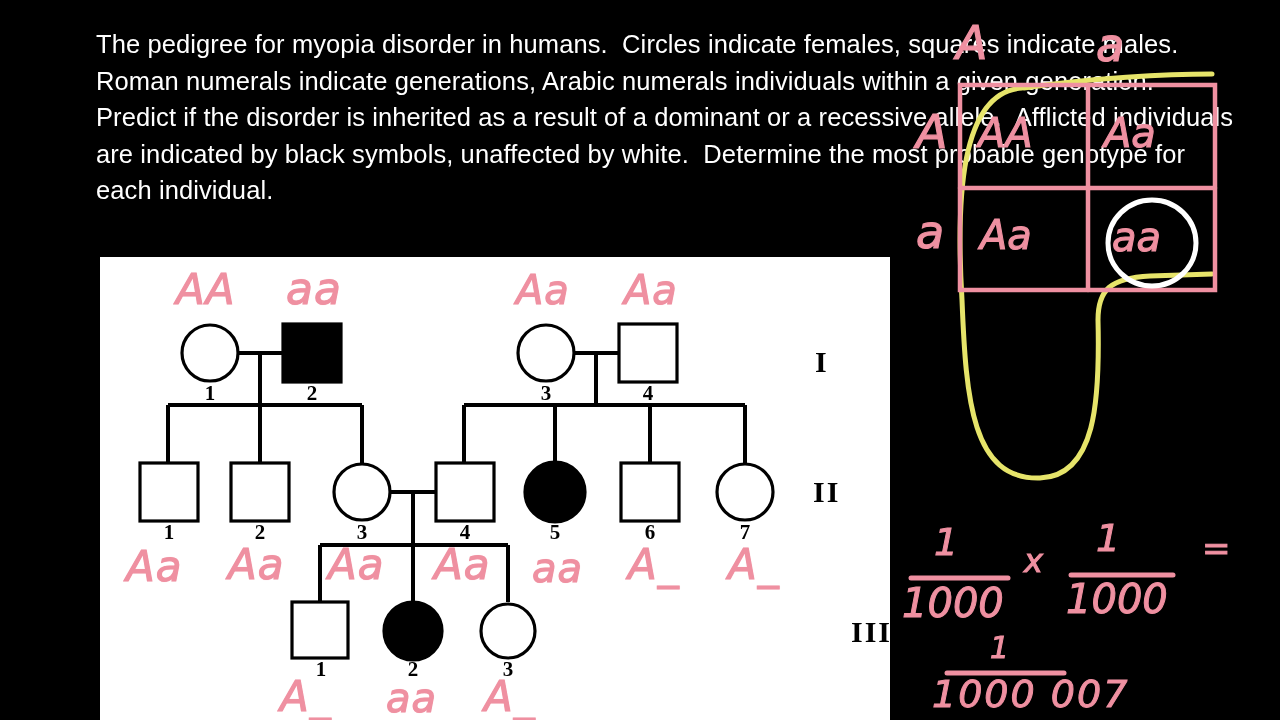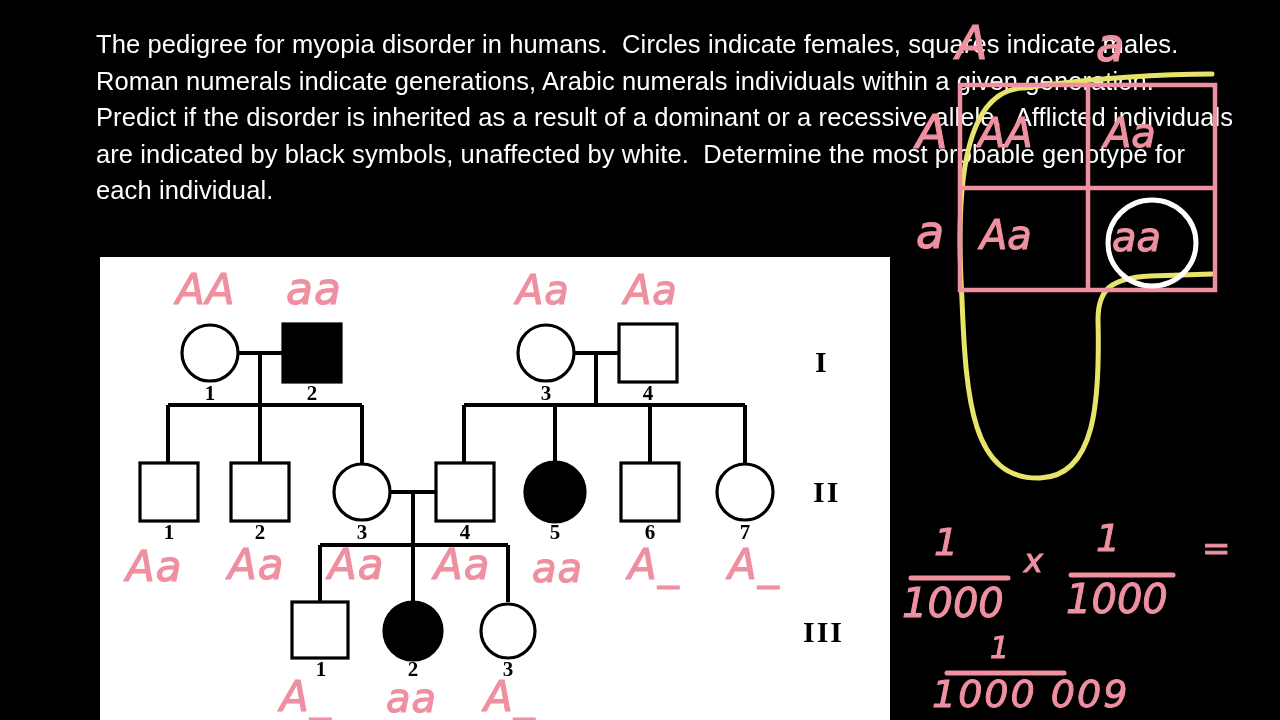--- a/index.html
+++ b/index.html
@@ -142,21 +142,21 @@
     <div class="num" style="left:443px;top:263px;">5</div>
     <div class="num" style="left:538px;top:263px;">6</div>
     <div class="num" style="left:633px;top:263px;">7</div>
 
     <div class="num" style="left:209px;top:400px;">1</div>
     <div class="num" style="left:301px;top:400px;">2</div>
     <div class="num" style="left:396px;top:400px;">3</div>
 
     <div class="roman" style="left:715px;top:88px;">I</div>
     <div class="roman" style="left:713px;top:218px;">II</div>
-    <div class="roman" style="left:703px;top:358px;text-align:center;">III</div>
+    <div class="roman" style="left:751px;top:358px;text-align:center;">III</div>
 
     <div class="hw thick" style="left:76px;top:8px;font-size:42px;">AA</div>
     <div class="hw thick" style="left:186px;top:6px;font-size:44px;">aa</div>
     <div class="hw thick" style="left:416px;top:10px;font-size:40px;">Aa</div>
     <div class="hw thick" style="left:524px;top:10px;font-size:40px;">Aa</div>
 
     <div class="hw thick" style="left:26px;top:285px;font-size:42px;">Aa</div>
     <div class="hw thick" style="left:128px;top:283px;font-size:42px;">Aa</div>
     <div class="hw thick" style="left:228px;top:283px;font-size:42px;">Aa</div>
     <div class="hw thick" style="left:334px;top:283px;font-size:42px;">Aa</div>
@@ -216,17 +216,17 @@
         <line x1="3" y1="5" x2="105" y2="5" stroke="#ef90a1" stroke-width="5" stroke-linecap="round"></line>
       </svg>
       <div class="mathtxt" style="left:166px;top:576px;font-size:40px;">1000</div>
 
       <div class="mathtxt" style="left:302px;top:528px;font-size:34px;">=</div>
 
       <div class="mathtxt" style="left:90px;top:630px;font-size:30px;">1</div>
       <svg style="position:absolute;left:44px;top:668px;" width="125" height="10">
         <line x1="3" y1="5" x2="120" y2="5" stroke="#ef90a1" stroke-width="5" stroke-linecap="round"></line>
       </svg>
-      <div class="mathtxt" style="left:32px;top:672px;font-size:38px;letter-spacing:2px;">1000 009</div>
+      <div class="mathtxt" style="left:32px;top:672px;font-size:38px;letter-spacing:2px;">1000 007</div>
     </div>
   </div>
 
 </div>
 
 </body></html>

